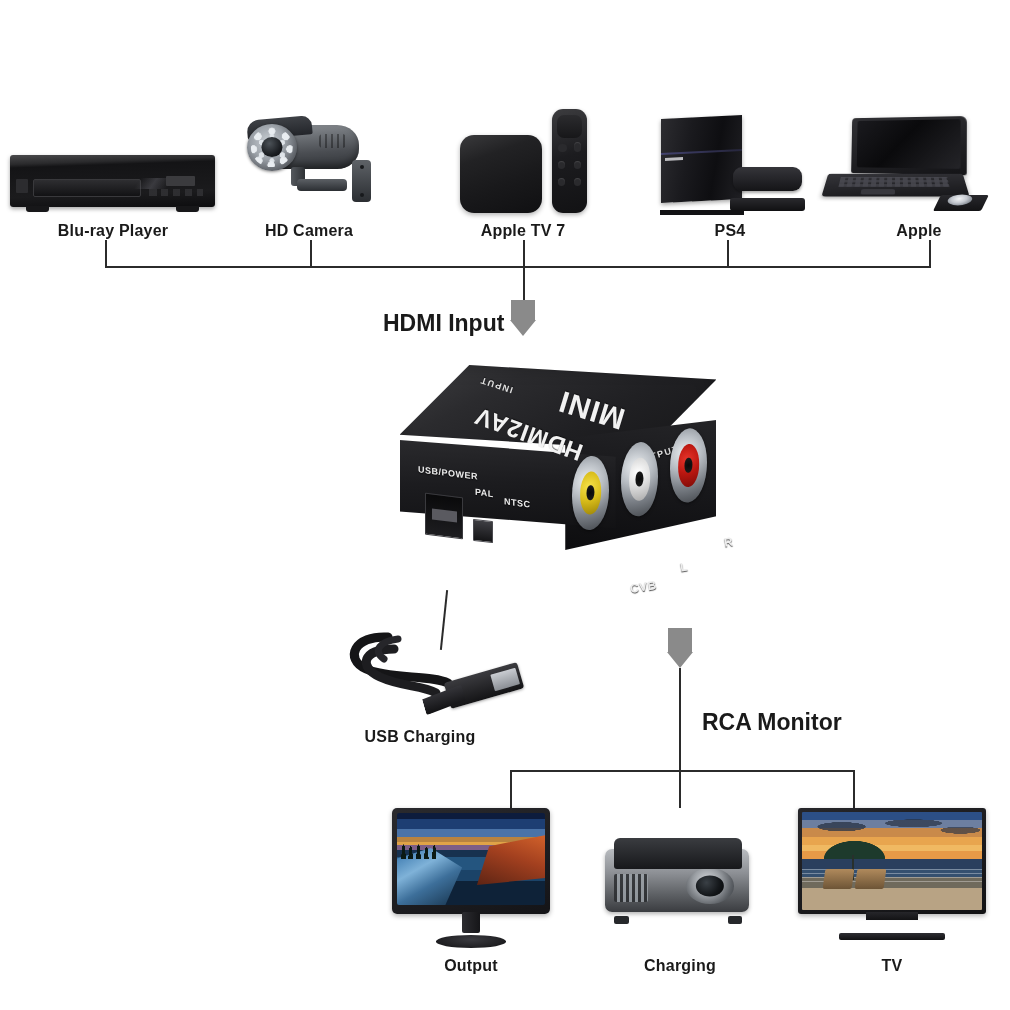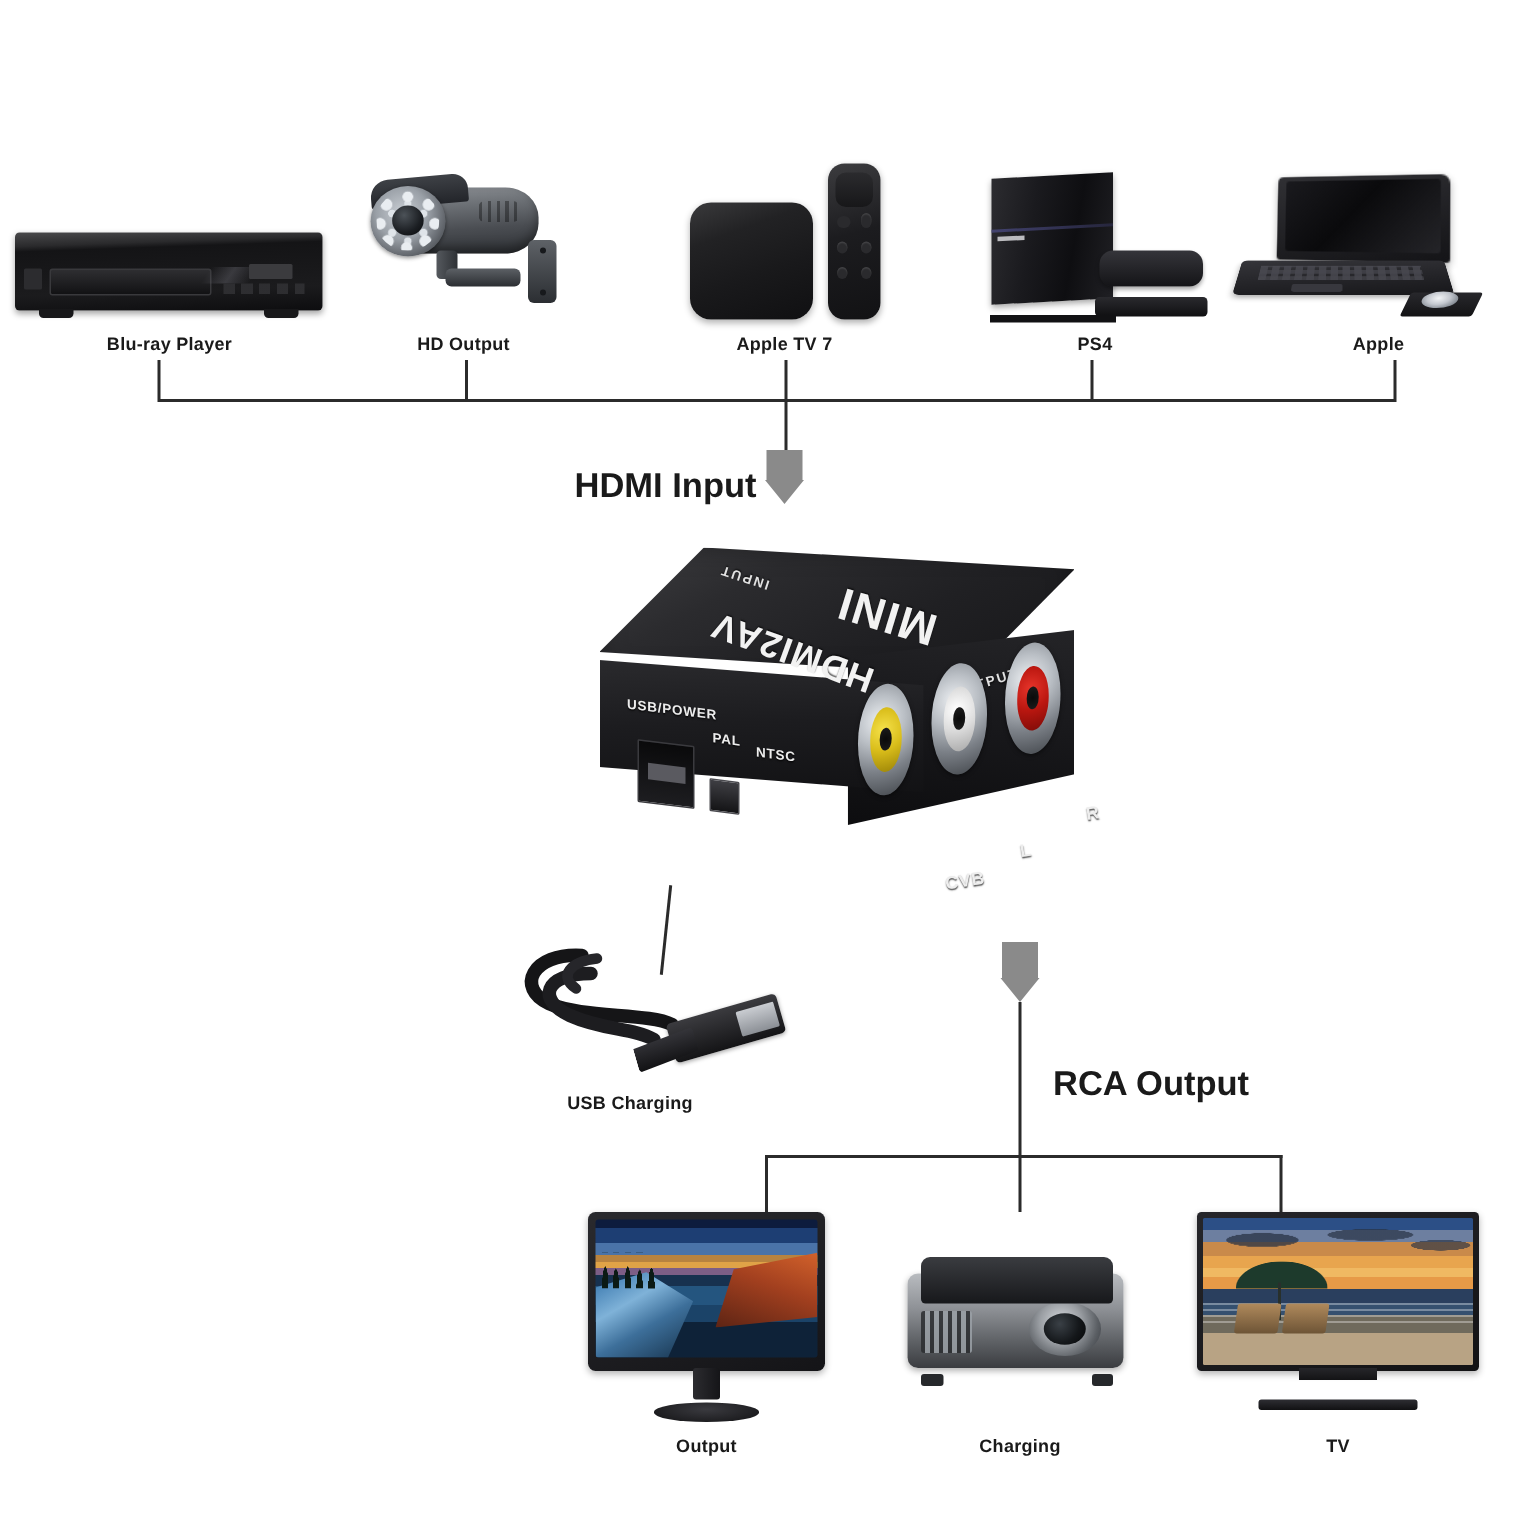--- a/index.html
+++ b/index.html
@@ -4,21 +4,21 @@
 <style>
   html,body{margin:0;padding:0;}
   body{
     width:1010px;height:1010px;background:#ffffff;
     font-family:"Liberation Sans",sans-serif;
     position:relative;overflow:hidden;
   }
   .stage{position:absolute;inset:0;}
   .abs{position:absolute;}
   .lbl{
-    font-size:12px;font-weight:bold;color:#1a1a1a;
+    font-size:16px;font-weight:bold;color:#1a1a1a;
     text-align:center;letter-spacing:.2px;white-space:nowrap;
   }
   .biglbl{
     font-size:23px;font-weight:bold;color:#1a1a1a;white-space:nowrap;
   }
   .line-h{background:#2b2b2b;height:2px;}
   .line-v{background:#2b2b2b;width:2px;}
   
   .bluray{
     position:absolute;border-radius:3px;
@@ -497,21 +497,21 @@
       <div class="base">
         <div class="keys"></div>
         <div class="trackpad"></div>
       </div>
       <div class="tray"></div>
       <div class="disc"></div>
     </div>
   </div>
 
   <div class="abs lbl" style="left:22px;top:222px;width:182px;">Blu-ray Player</div>
-  <div class="abs lbl" style="left:218px;top:222px;width:182px;">HD Output</div>
+  <div class="abs lbl" style="left:218px;top:222px;width:182px;">HD Camera</div>
   <div class="abs lbl" style="left:432px;top:222px;width:182px;">Apple TV 7</div>
   <div class="abs lbl" style="left:639px;top:222px;width:182px;">PS4</div>
   <div class="abs lbl" style="left:828px;top:222px;width:182px;">Apple</div>
 
   <div class="abs" style="left:0;top:240px;width:1010px;height:40px;">
     <div class="abs line-h" style="left:105px;top:26px;width:826px;"></div>
     <div class="abs line-v" style="left:105px;top:244px;height:26px;top:0;"></div>
     <div class="abs line-v" style="left:310px;top:0;height:26px;"></div>
     <div class="abs line-v" style="left:523px;top:0;height:26px;"></div>
     <div class="abs line-v" style="left:727px;top:0;height:26px;"></div>
@@ -574,21 +574,21 @@
     </svg>
     <div class="usbA"></div>
     <div class="usbmini"></div>
   </div>
   <div class="abs lbl" style="left:300px;top:728px;width:240px;">USB Charging</div>
 
   <div class="abs" style="left:668px;top:628px;">
     <div style="width:24px;height:24px;background:#8a8a8a;"></div>
     <div class="arrowdown" style="border-top:16px solid #8a8a8a;margin-left:-1px;"></div>
   </div>
-  <div class="abs biglbl" style="left:702px;top:709px;">RCA Output</div>
+  <div class="abs biglbl" style="left:702px;top:709px;">RCA Monitor</div>
   <div class="abs line-v" style="left:679px;top:668px;height:104px;"></div>
 
   <div class="abs" style="left:0;top:770px;width:1010px;height:42px;">
     <div class="abs line-h" style="left:510px;top:0;width:345px;"></div>
     <div class="abs line-v" style="left:510px;top:0;height:38px;"></div>
     <div class="abs line-v" style="left:679px;top:0;height:38px;"></div>
     <div class="abs line-v" style="left:853px;top:0;height:38px;"></div>
   </div>
 
   <div class="abs monitor" style="left:392px;top:808px;width:158px;height:140px;">

